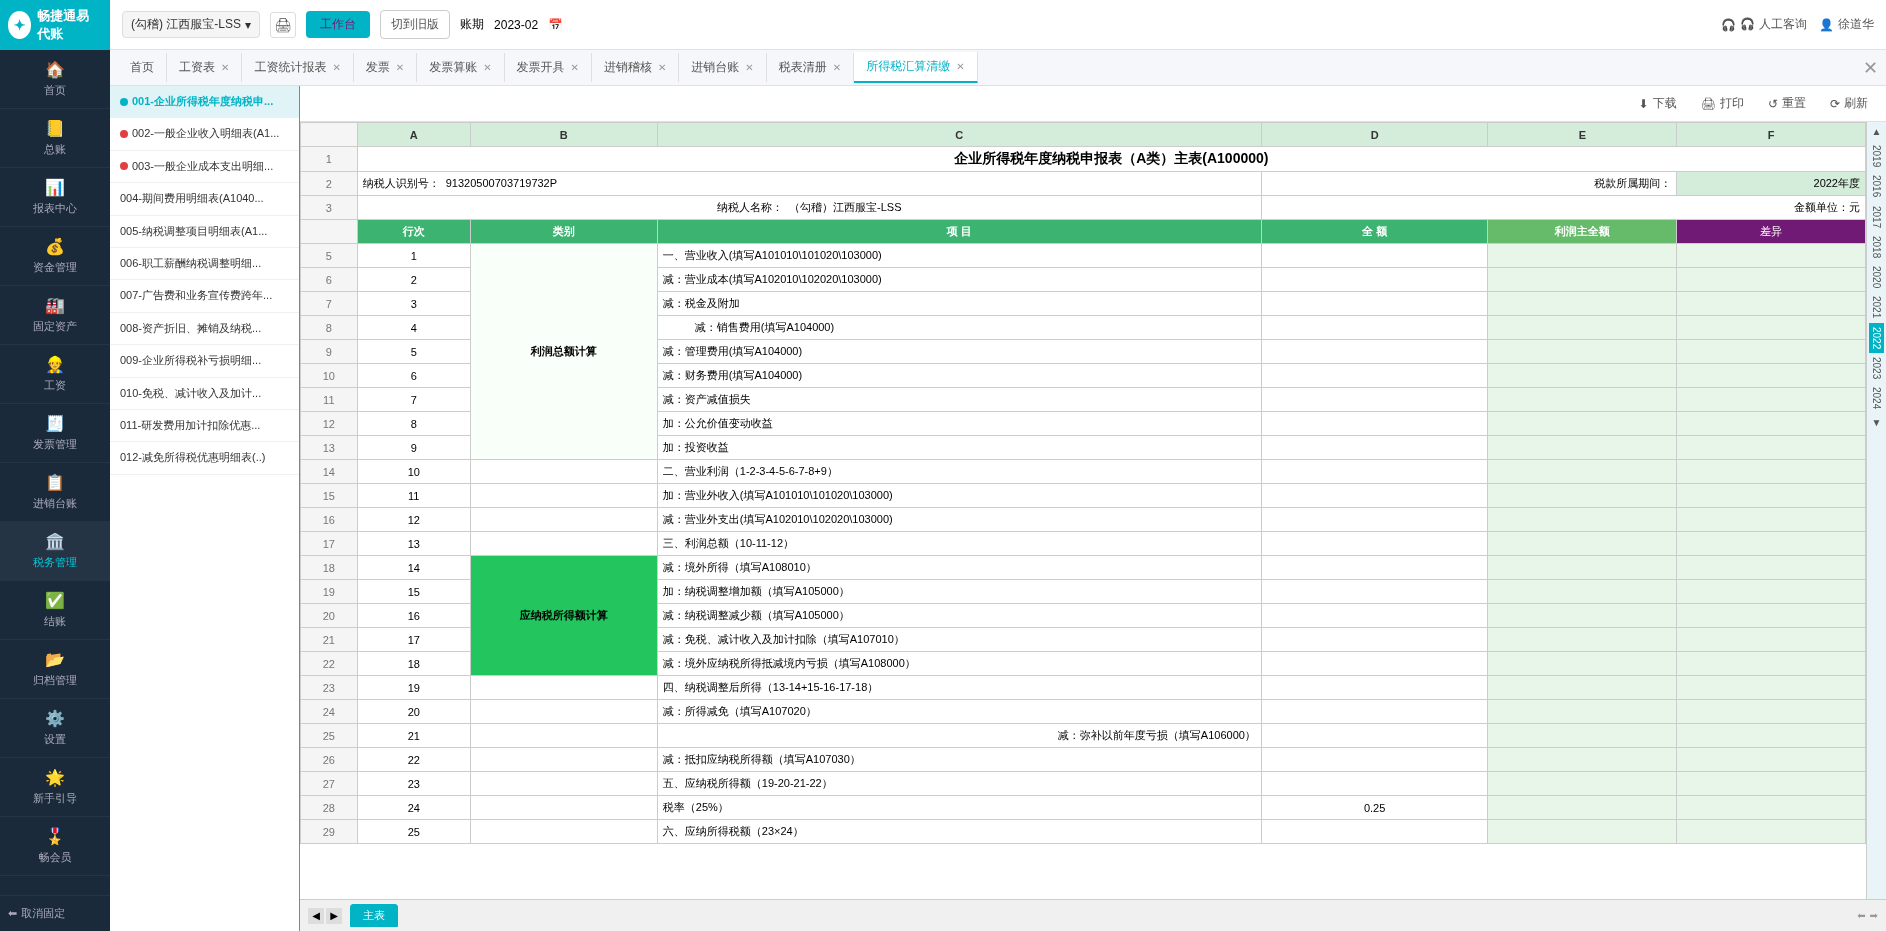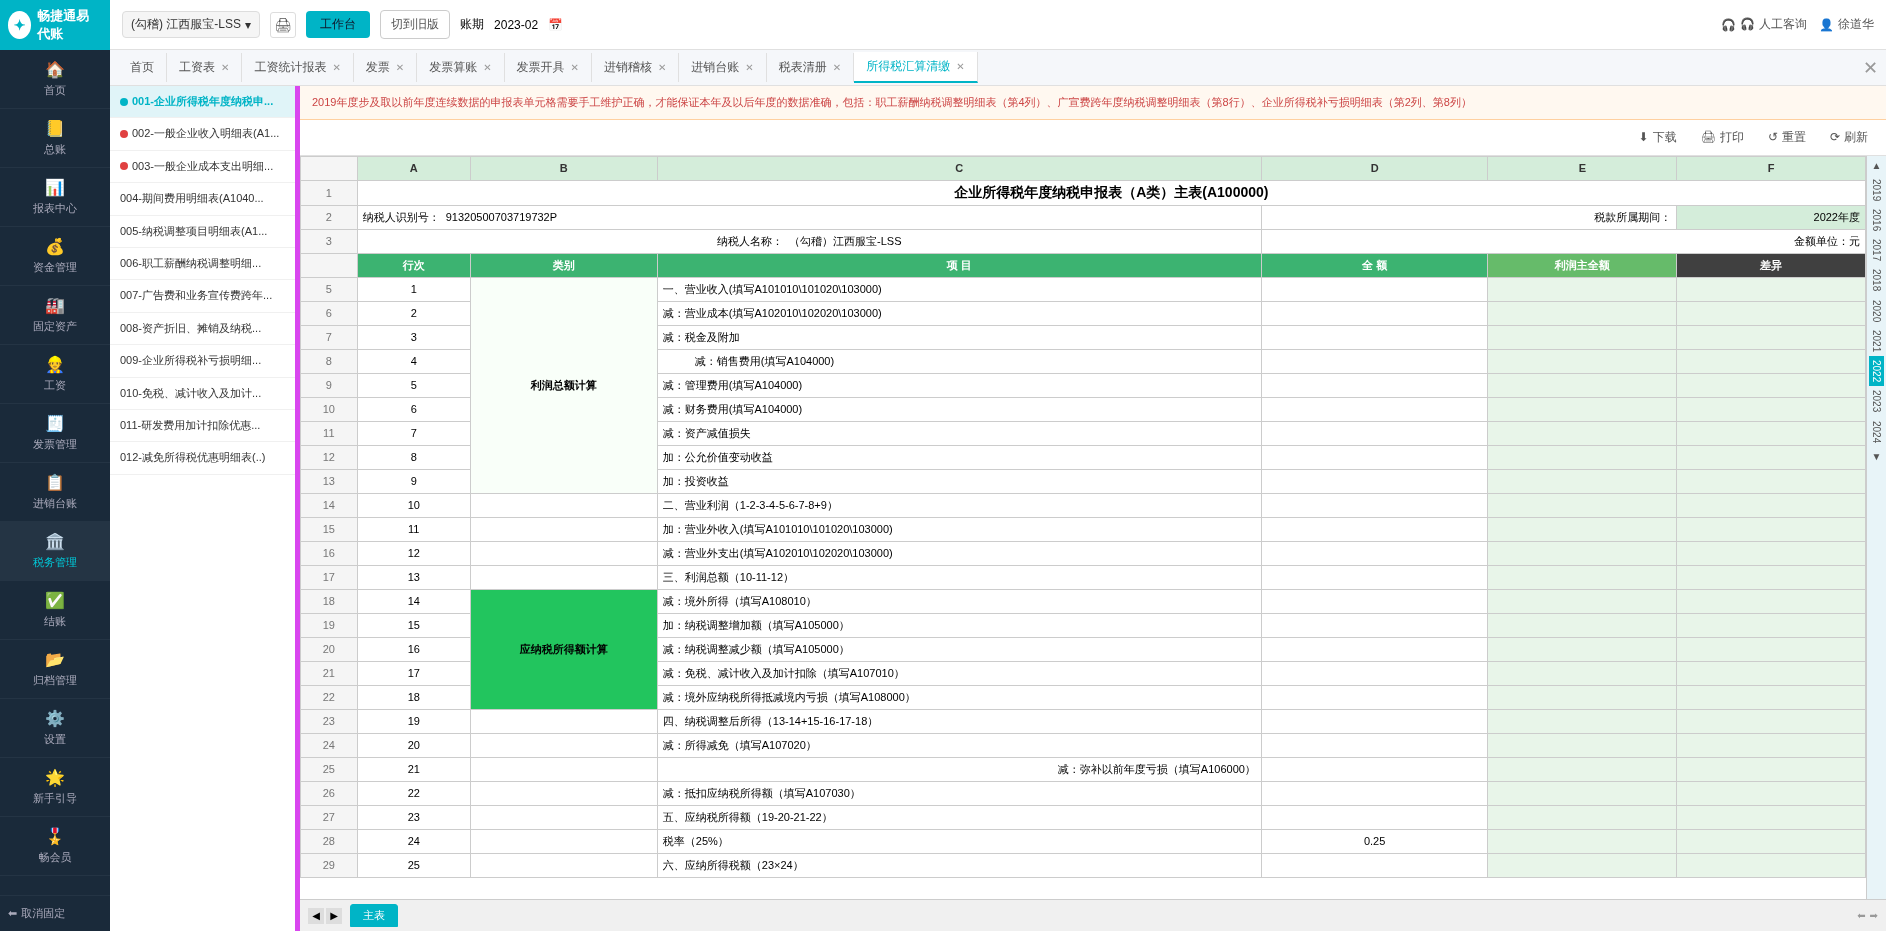--- a/index.html
+++ b/index.html
@@ -15,37 +15,37 @@
     .sidebar-bottom { margin-top: auto; }
     .sidebar-cancel { display: flex; align-items: center; gap: 4px; padding: 10px 8px; color: #aab; font-size: 11px; cursor: pointer; border-top: 1px solid #243444; }
 
     
     .main { flex: 1; display: flex; flex-direction: column; overflow: hidden; }
 
     
     .topbar { background: white; height: 50px; display: flex; align-items: center; padding: 0 12px; gap: 10px; border-bottom: 1px solid #e0e0e0; flex-shrink: 0; }
     .topbar-company { background: #f5f5f5; border: 1px solid #ddd; border-radius: 4px; padding: 4px 8px; font-size: 12px; color: #333; display: flex; align-items: center; gap: 4px; cursor: pointer; }
     .topbar-icon { width: 26px; height: 26px; border: 1px solid #ddd; border-radius: 3px; display: flex; align-items: center; justify-content: center; cursor: pointer; font-size: 14px; color: #555; }
-    .topbar-btn { background: #00b4c6; color: #0f172a; border: none; border-radius: 4px; padding: 5px 14px; font-size: 12px; cursor: pointer; }
+    .topbar-btn { background: #00b4c6; color: #701a75; border: none; border-radius: 4px; padding: 5px 14px; font-size: 12px; cursor: pointer; }
     .topbar-btn-outline { background: white; color: #555; border: 1px solid #ccc; border-radius: 4px; padding: 5px 10px; font-size: 12px; cursor: pointer; }
     .topbar-right { margin-left: auto; display: flex; align-items: center; gap: 12px; color: #555; font-size: 12px; }
     .topbar-user { display: flex; align-items: center; gap: 4px; cursor: pointer; }
 
     
     .tabs-bar { background: #f5f7fa; border-bottom: 1px solid #e0e0e0; display: flex; align-items: center; padding: 0 8px; height: 36px; flex-shrink: 0; overflow-x: auto; }
     .tab { display: flex; align-items: center; gap: 4px; padding: 6px 12px; font-size: 12px; color: #555; cursor: pointer; border-right: 1px solid #e0e0e0; white-space: nowrap; }
     .tab:first-child { border-left: none; }
     .tab.active { background: white; color: #00b4c6; border-bottom: 2px solid #00b4c6; }
     .tab .close-x { font-size: 10px; color: #999; margin-left: 2px; }
 
     
     .content { flex: 1; display: flex; overflow: hidden; }
 
     
-    .tax-list { width: 190px; background: white; border-right: 5px solid #d946ef; overflow-y: auto; flex-shrink: 0; }
+    .tax-list { width: 190px; background: white; border-right: 1px solid #d946ef; overflow-y: auto; flex-shrink: 0; }
     .tax-list-item { padding: 8px 10px; font-size: 11px; color: #333; cursor: pointer; border-bottom: 1px solid #f0f0f0; display: flex; align-items: center; gap: 4px; line-height: 1.4; }
     .tax-list-item.active { background: #e0f4f8; color: #00b4c6; font-weight: bold; }
     .tax-list-item .dot { width: 8px; height: 8px; border-radius: 50%; flex-shrink: 0; }
     .dot-blue { background: #00b4c6; }
     .dot-red { background: #e04040; }
 
     
     .right-panel { flex: 1; display: flex; flex-direction: column; overflow: hidden; background: #f5f7fa; }
 
     
@@ -267,23 +267,20 @@
             <span>011-研发费用加计扣除优惠...</span>
           </div>
           <div class="tax-list-item">
             <span>012-减免所得税优惠明细表(..)</span>
           </div>
         </div>
     </div>
 
     <div class="right-panel">
 
-      <div class="warning-bar">
-        <span>2019年度步及取以前年度连续数据的申报表单元格需要手工维护正确，才能保证本年及以后年度的数据准确，包括：职工薪酬纳税调整明细表（第4列）、广宣费跨年度纳税调整明细表（第8行）、企业所得税补亏损明细表（第2列、第8列）</span>
-      </div>
 
       <div class="toolbar">
         <div class="toolbar-btn">
           <span>⬇</span>
           <span>下载</span>
         </div>
         <div class="toolbar-btn">
           <span>🖨</span>
           <span>打印</span>
         </div>
@@ -337,21 +334,21 @@
   <td colspan="3" style="text-align:center;">纳税人名称：&nbsp;&nbsp;（勾稽）江西服宝-LSS</td>
   <td colspan="3" style="text-align:right;">金额单位：元</td>
                 </tr>
                 <tr>
                   <td class="row-num"></td>
                   <th style="background:#3cb371;color:white;font-weight:bold;">行次</th>
                   <th style="background:#3cb371;color:white;font-weight:bold;">类别</th>
                   <th style="background:#3cb371;color:white;font-weight:bold;">项  目</th>
                   <th style="background:#3cb371;color:white;font-weight:bold;">全  额</th>
                   <th style="background:#66bb6a;color:white;font-weight:bold;">利润主全额</th>
-                  <th style="background:#404040;color:white;font-weight:bold;">差异</th>
+                  <th style="background:#701a75;color:white;font-weight:normal;">差异</th>
                 </tr>
                 <tr>
                   <td class="row-num">5</td>
     <td style="text-align:center;">1</td>
     <td rowspan="9" style="background:#f9fff9;vertical-align:middle;font-weight:bold;">利润总额计算</td>
     <td style="text-align:left;">一、营业收入(填写A101010\101020\103000)</td>
     <td></td>
     <td style="background:#e8f5e9;"></td>
     <td style="background:#e8f5e9;"></td>
                 </tr>

